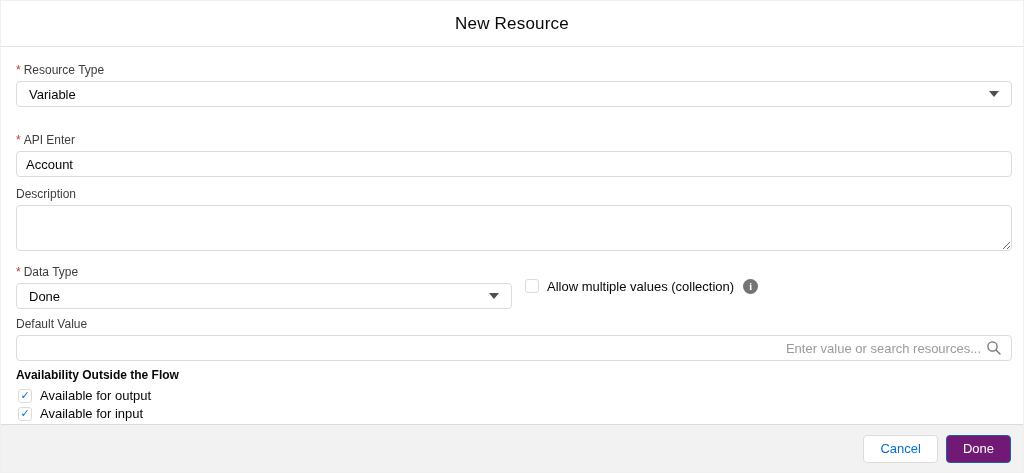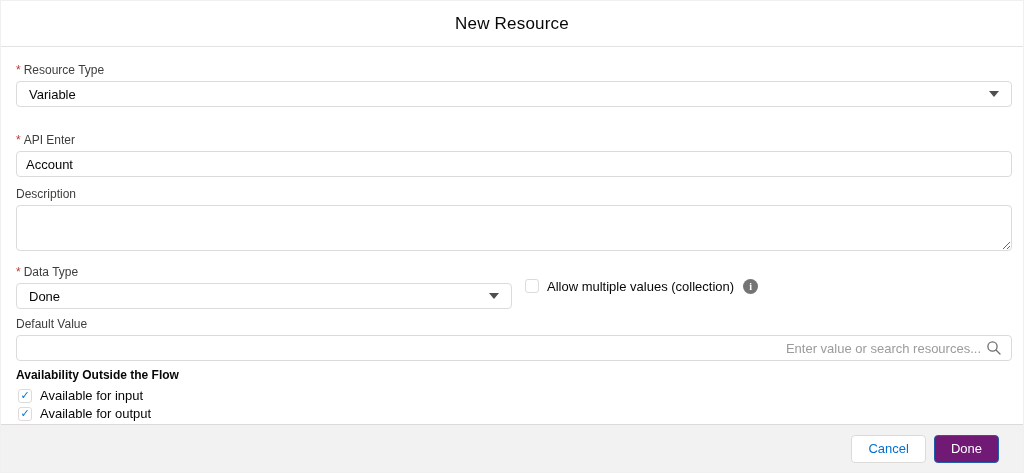--- a/index.html
+++ b/index.html
@@ -161,21 +161,21 @@
   }
 
   
   .modal-footer {
     flex: 0 0 48px;
     background: #f3f2f2;
     border-top: 1px solid #dddbda;
     display: flex;
     align-items: center;
     justify-content: flex-end;
-    padding: 0 24px;
+    padding: 0 12px;
     gap: 8px;
   }
   .btn {
     height: 28px;
     padding: 0 16px;
     border-radius: 4px;
     font-size: 13px;
     font-family: "Liberation Sans", "DejaVu Sans", sans-serif;
     cursor: pointer;
     display: inline-flex;
@@ -259,25 +259,25 @@
             <line x1="10.2" y1="10.2" x2="14" y2="14" stroke="#706e6b" stroke-width="1.3" stroke-linecap="round"></line>
           </svg>
         </span>
       </div>
     </div>
 
     <div>
       <div class="avail-heading">Availability Outside the Flow</div>
       <div class="avail-row">
         <span class="cb checked"></span>
-        <span class="cb-label">Available for input</span>
+        <span class="cb-label">Available for output</span>
       </div>
       <div class="avail-row">
         <span class="cb checked"></span>
-        <span class="cb-label">Available for output</span>
+        <span class="cb-label">Available for input</span>
       </div>
     </div>
 
   </div>
 
   <div class="modal-footer">
     <button class="btn btn-neutral">Cancel</button>
     <button class="btn btn-brand">Done</button>
   </div>
 

